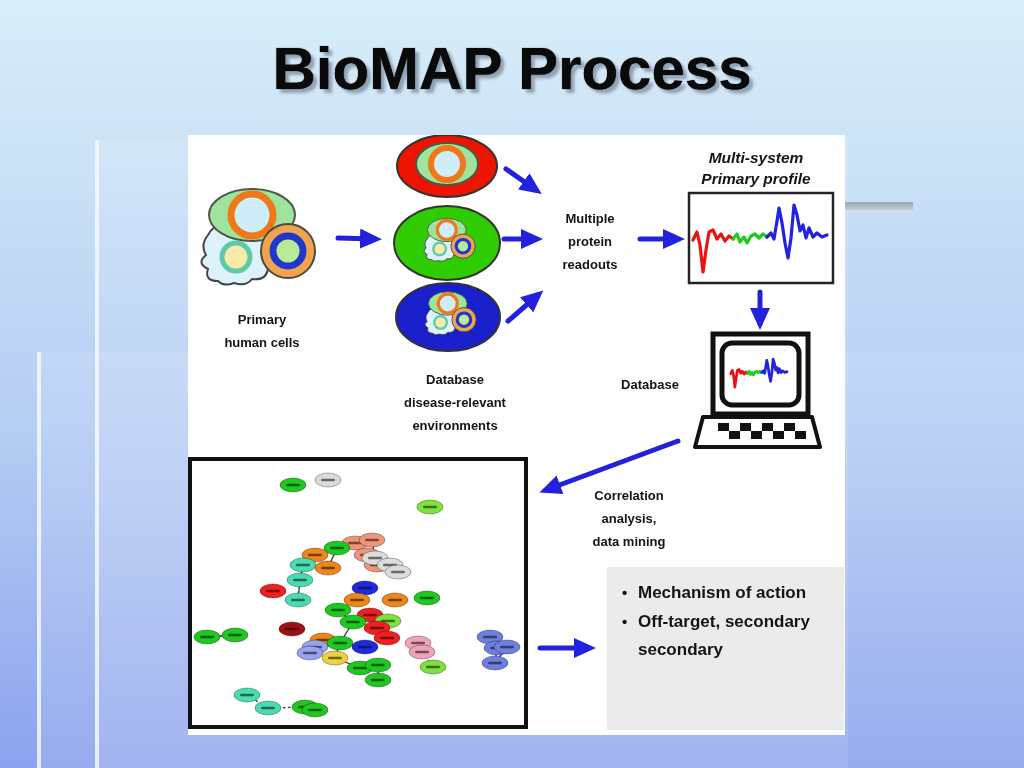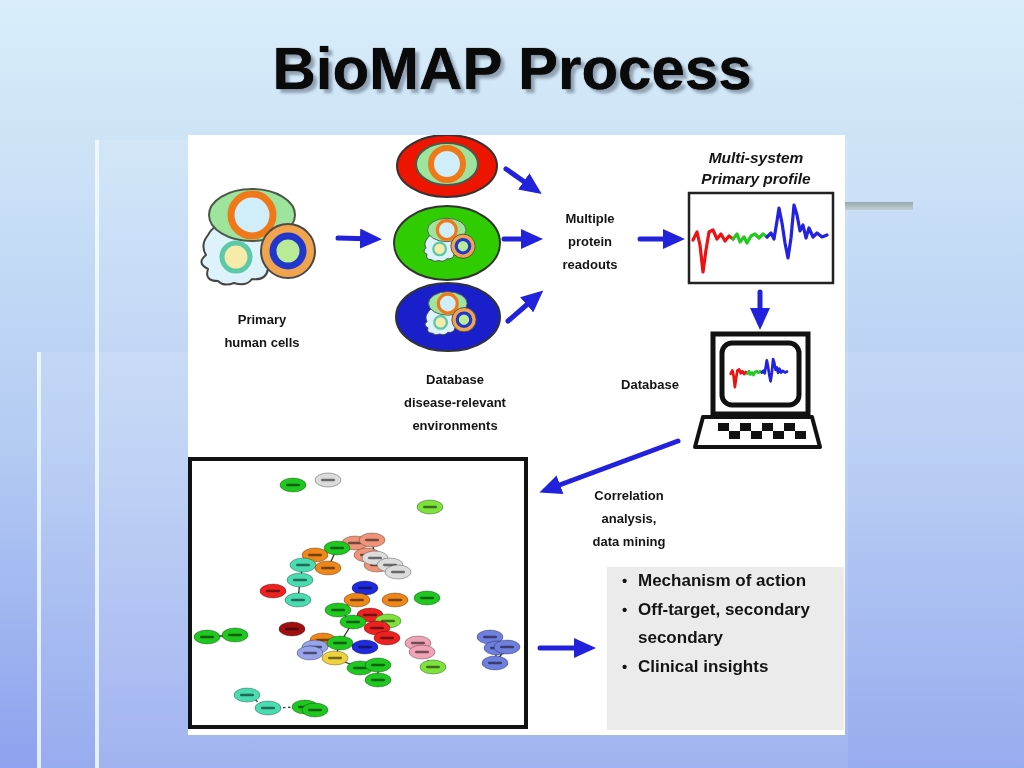--- a/index.html
+++ b/index.html
@@ -26,21 +26,21 @@
     position:absolute;font-weight:bold;font-size:13px;line-height:23px;color:#141414;
     text-align:center;white-space:pre-line;
   }
   .lbl-primary{left:-2px;top:173px;width:152px;}
   .lbl-env{left:157px;top:233px;width:220px;}
   .lbl-readouts{left:342px;top:72px;width:120px;}
   .lbl-profile{left:488px;top:12px;width:160px;font-style:italic;font-size:15.5px;line-height:21px;}
   .lbl-database{left:402px;top:238px;width:120px;}
   .lbl-corr{left:361px;top:349px;width:160px;}
   .outcomes{position:absolute;left:419px;top:432px;width:237px;height:163px;background:#ebebeb;}
-  .outcome-list{list-style:none;margin:0;padding:0 4px 0 10px;}
+  .outcome-list{list-style:none;margin:0;padding:12px 4px 0 10px;}
   .outcome-list li{
     position:relative;padding-left:21px;font-weight:bold;font-size:17px;line-height:28.5px;color:#141414;
   }
   .outcome-list li::before{content:"\2022";position:absolute;left:5px;top:0;font-size:15px;}
 </style>
 </head>
 <body>
 
 <div class="slide">
 
@@ -278,17 +278,16 @@
 Primary profile</div>
     <div class="lbl lbl-database">Database</div>
     <div class="lbl lbl-corr">Correlation
 analysis,
 data mining</div>
 
     <div class="outcomes">
       <ul class="outcome-list">
         <li>Mechanism of action</li>
         <li>Off-target, secondary secondary</li>
-        <li>Clinical insights</li>
       </ul>
     </div>
   </div>
 </div>
 
 </body></html>

